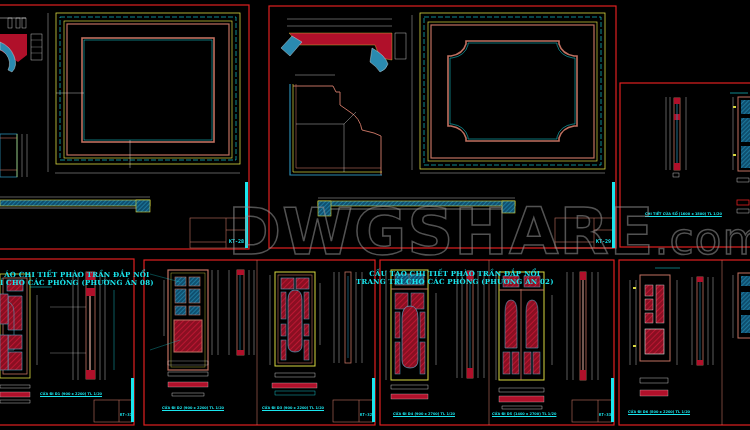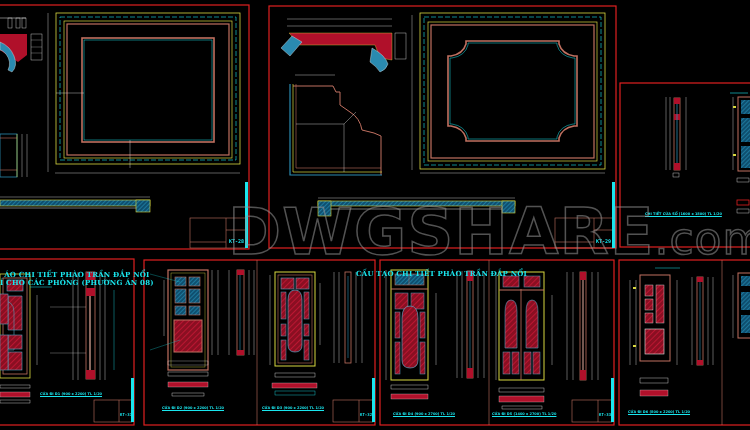--- a/index.html
+++ b/index.html
@@ -372,20 +372,21 @@
 </svg>
 
 <div class="sheet-title" style="left:0;top:229px;">
   <div>ÁO CHI TIẾT PHÀO TRẦN ĐẮP NỔI</div>
   <div>Í CHO CÁC PHÒNG (PHƯƠNG ÁN 08)</div>
 </div>
 <div class="sheet-no" style="left:229px;top:238px;font-size:5px;">KT-28</div>
 
 <div class="sheet-title" style="left:330px;top:228px;padding-left:26px;">
   <div>CẤU TẠO CHI TIẾT PHÀO TRẦN ĐẮP NỔI</div>
+  <div>TRANG TRÍ CHO CÁC PHÒNG (PHƯƠNG ÁN 02)</div>
 </div>
 <div class="sheet-no" style="left:596px;top:238px;font-size:5px;">KT-29</div>
 
 <div class="sheet-caption" style="left:645px;top:212px;">CHI TIẾT CỬA SỔ (1600 x 1800) TL 1/20</div>
 
 <div class="sheet-caption" style="left:40px;top:392px;">CỬA ĐI D1 (900 x 2200) TL 1/20</div>
 <div class="sheet-no" style="left:120px;top:412px;font-size:4px;">KT-31</div>
 
 <div class="sheet-caption" style="left:162px;top:406px;">CỬA ĐI D2 (900 x 2200) TL 1/20</div>
 <div class="sheet-caption" style="left:262px;top:406px;">CỬA ĐI D3 (900 x 2200) TL 1/20</div>

